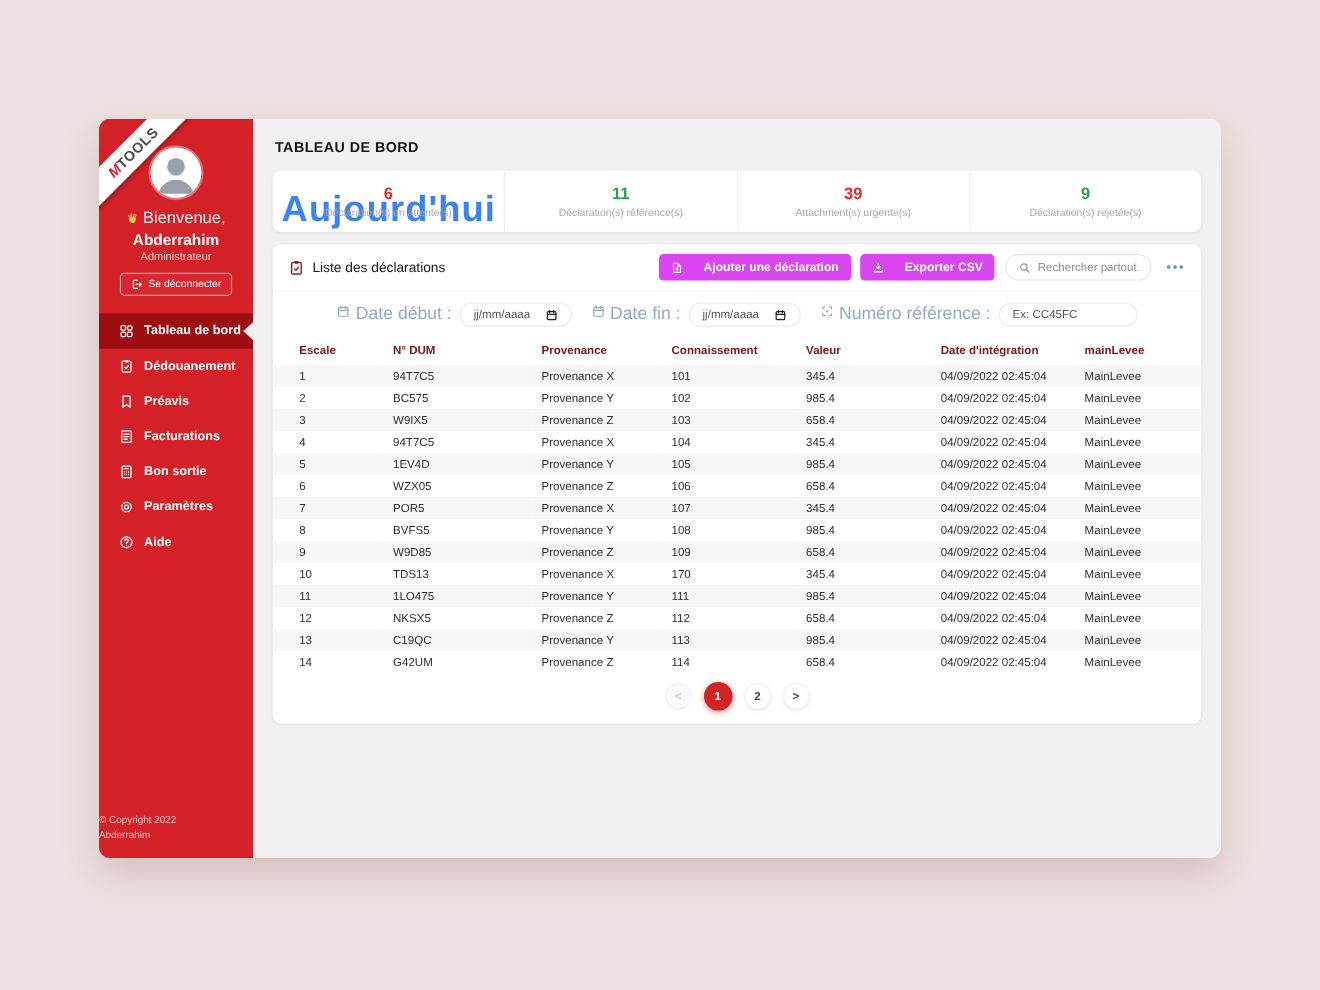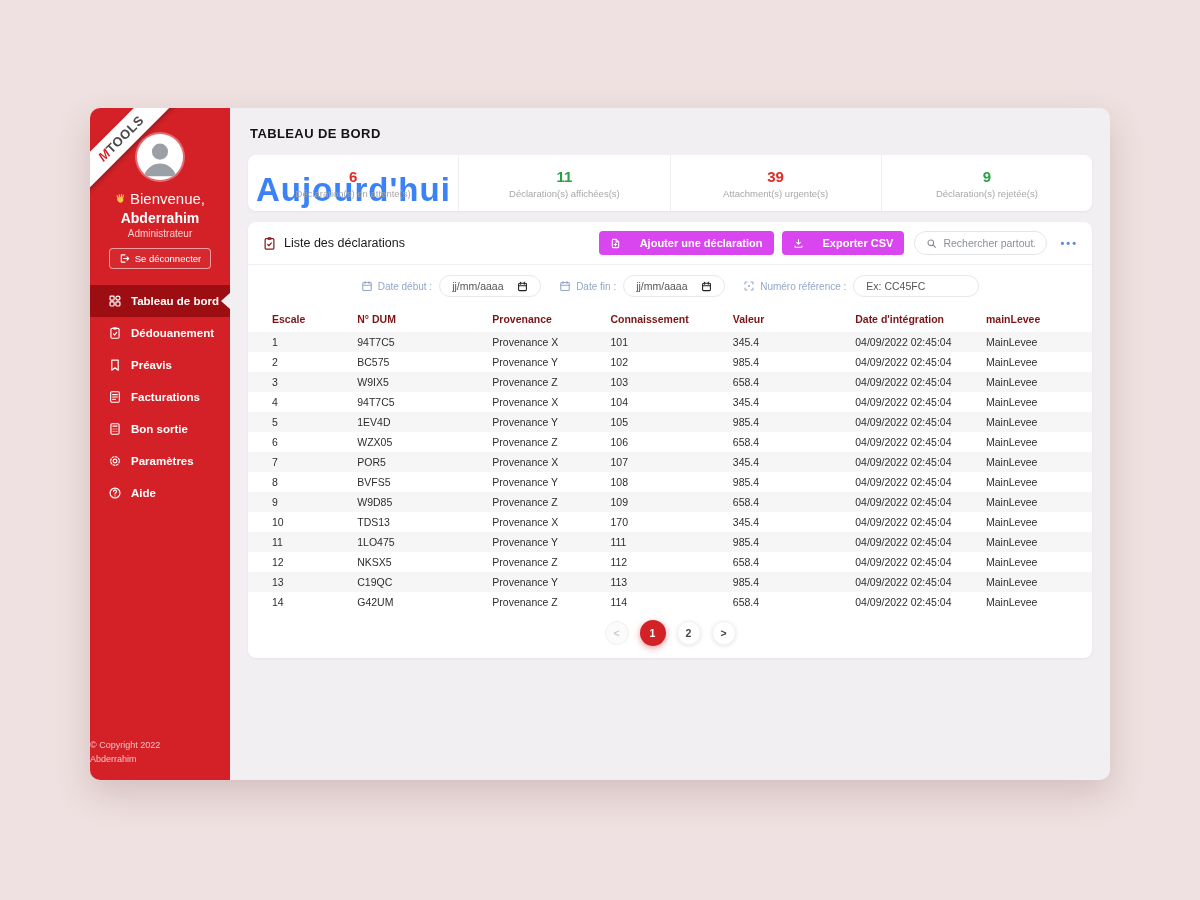--- a/index.html
+++ b/index.html
@@ -83,21 +83,21 @@
     border:1px solid #e4e4ea; border-radius:16px; padding:5px 11px; color:#99a0aa; background:#fff;
   }
   .search-pill input {
     border:none; outline:none; width:92px; font-size:10.5px; color:#555;
     font-family:"Liberation Sans", sans-serif;
   }
   .search-pill input::placeholder { color:#8a8f98; }
   .more-dots { margin-left:13px; color:#5b8ed2; font-size:11px; font-weight:bold; letter-spacing:2px; cursor:pointer; }
   .filter-row { display:flex; align-items:center; justify-content:center; gap:18px; padding:10px 0 8px; }
   .f-group { display:flex; align-items:center; gap:7px; }
-  .f-label { display:flex; align-items:center; gap:5px; font-size:10px; color:#92a8c9; }
+  .f-label { display:flex; gap:5px; font-size:16px; color:#92a8c9; }
   .f-label .f-icon { display:flex; width:12px; height:12px; }
   .pill-input {
     display:flex; align-items:center; justify-content:space-between; gap:12px;
     border:1px solid #e7e7ee; border-radius:14px; padding:4px 12px; background:#fff; cursor:text;
   }
   .pill-input .ph { font-size:10.5px; color:#555; }
   .pill-input .cal { display:flex; width:11px; height:11px; color:#333; }
   .pill-input input {
     border:none; outline:none; width:100px; font-size:10.5px; color:#444;
     font-family:"Liberation Sans", sans-serif;
@@ -241,21 +241,21 @@
     <h1 class="page-title">TABLEAU DE BORD</h1>
 
     <div class="stats-panel">
       <div class="stats-watermark">Aujourd'hui</div>
     <div class="stat-card">
     <div class="stat-value" style="color: rgb(225, 42, 37);">6</div>
     <div class="stat-label">Déclaration(s) en attente(s)</div>
   </div>
         <div class="stat-card">
     <div class="stat-value" style="color: rgb(39, 163, 67);">11</div>
-    <div class="stat-label">Déclaration(s) affichées(s)</div>
+    <div class="stat-label">Déclaration(s) référence(s)</div>
   </div>
         <div class="stat-card">
     <div class="stat-value" style="color: rgb(225, 42, 37);">39</div>
     <div class="stat-label">Attachment(s) urgente(s)</div>
   </div>
         <div class="stat-card">
     <div class="stat-value" style="color: rgb(39, 163, 67);">9</div>
     <div class="stat-label">Déclaration(s) rejetée(s)</div>
   </div>
       </div>

